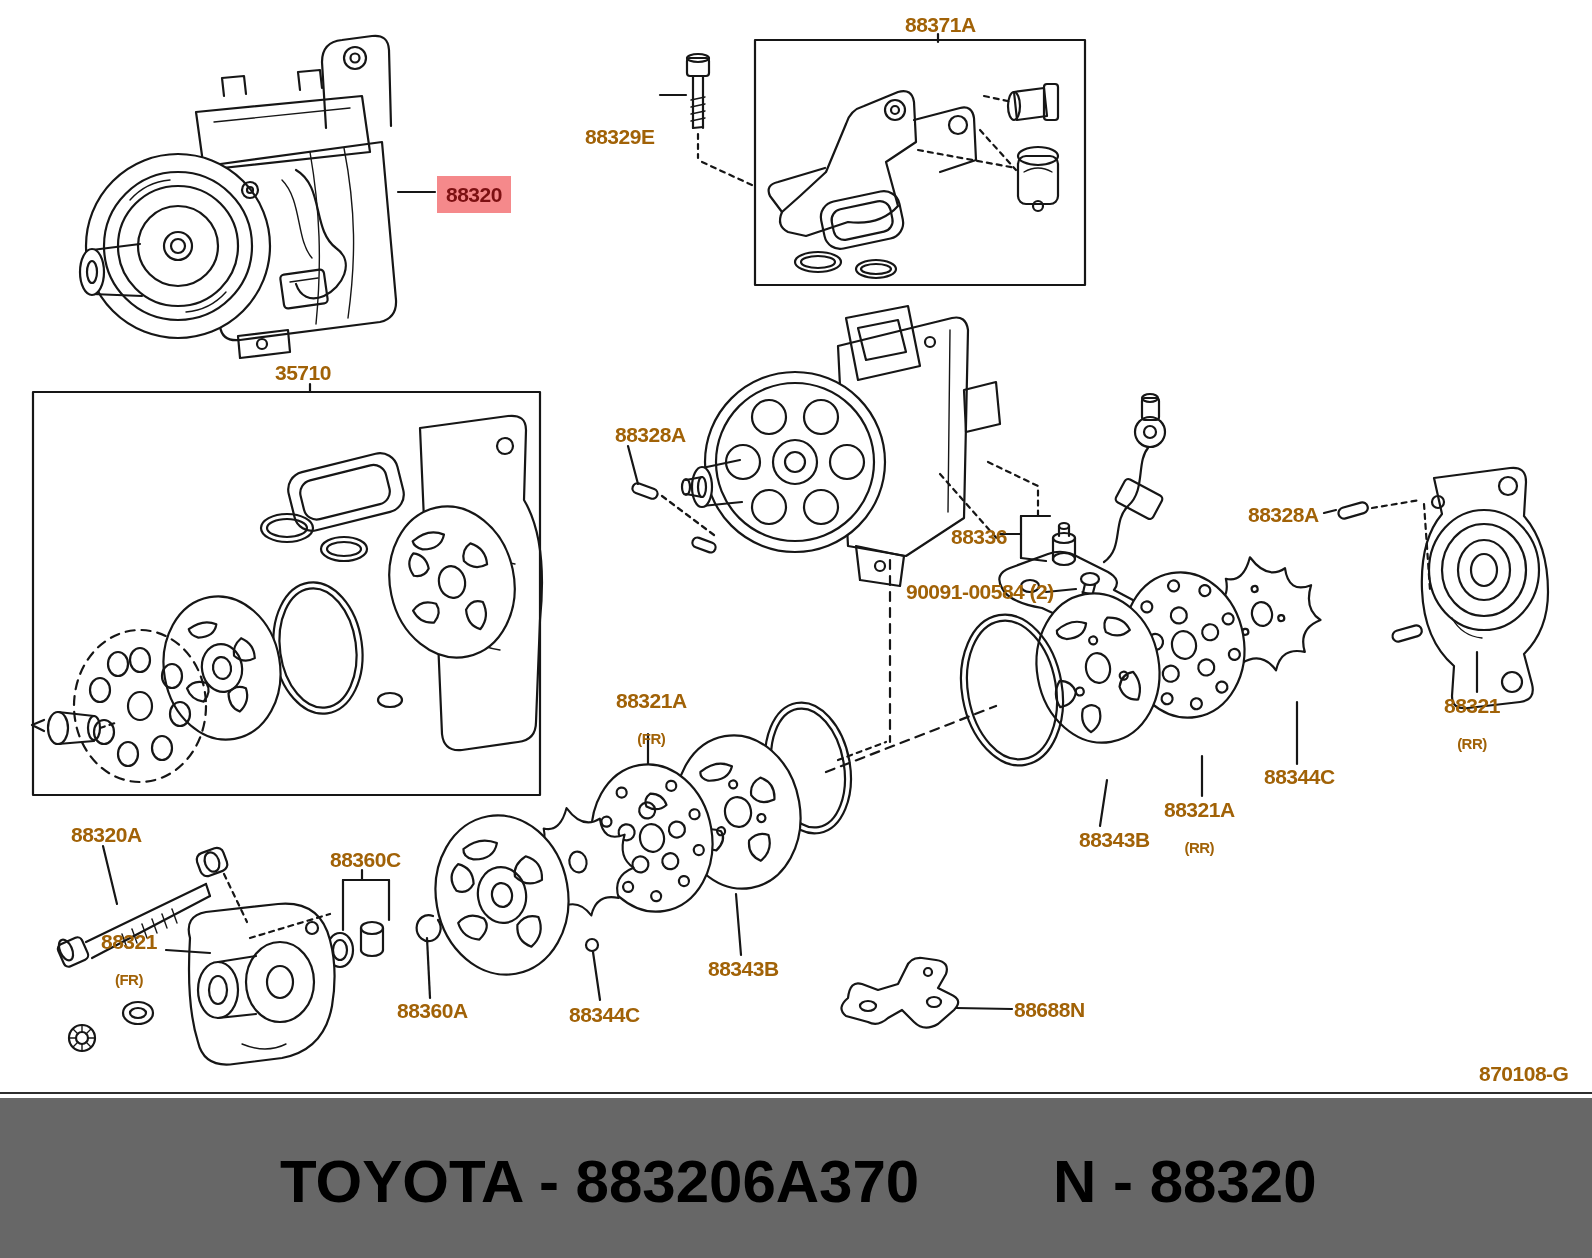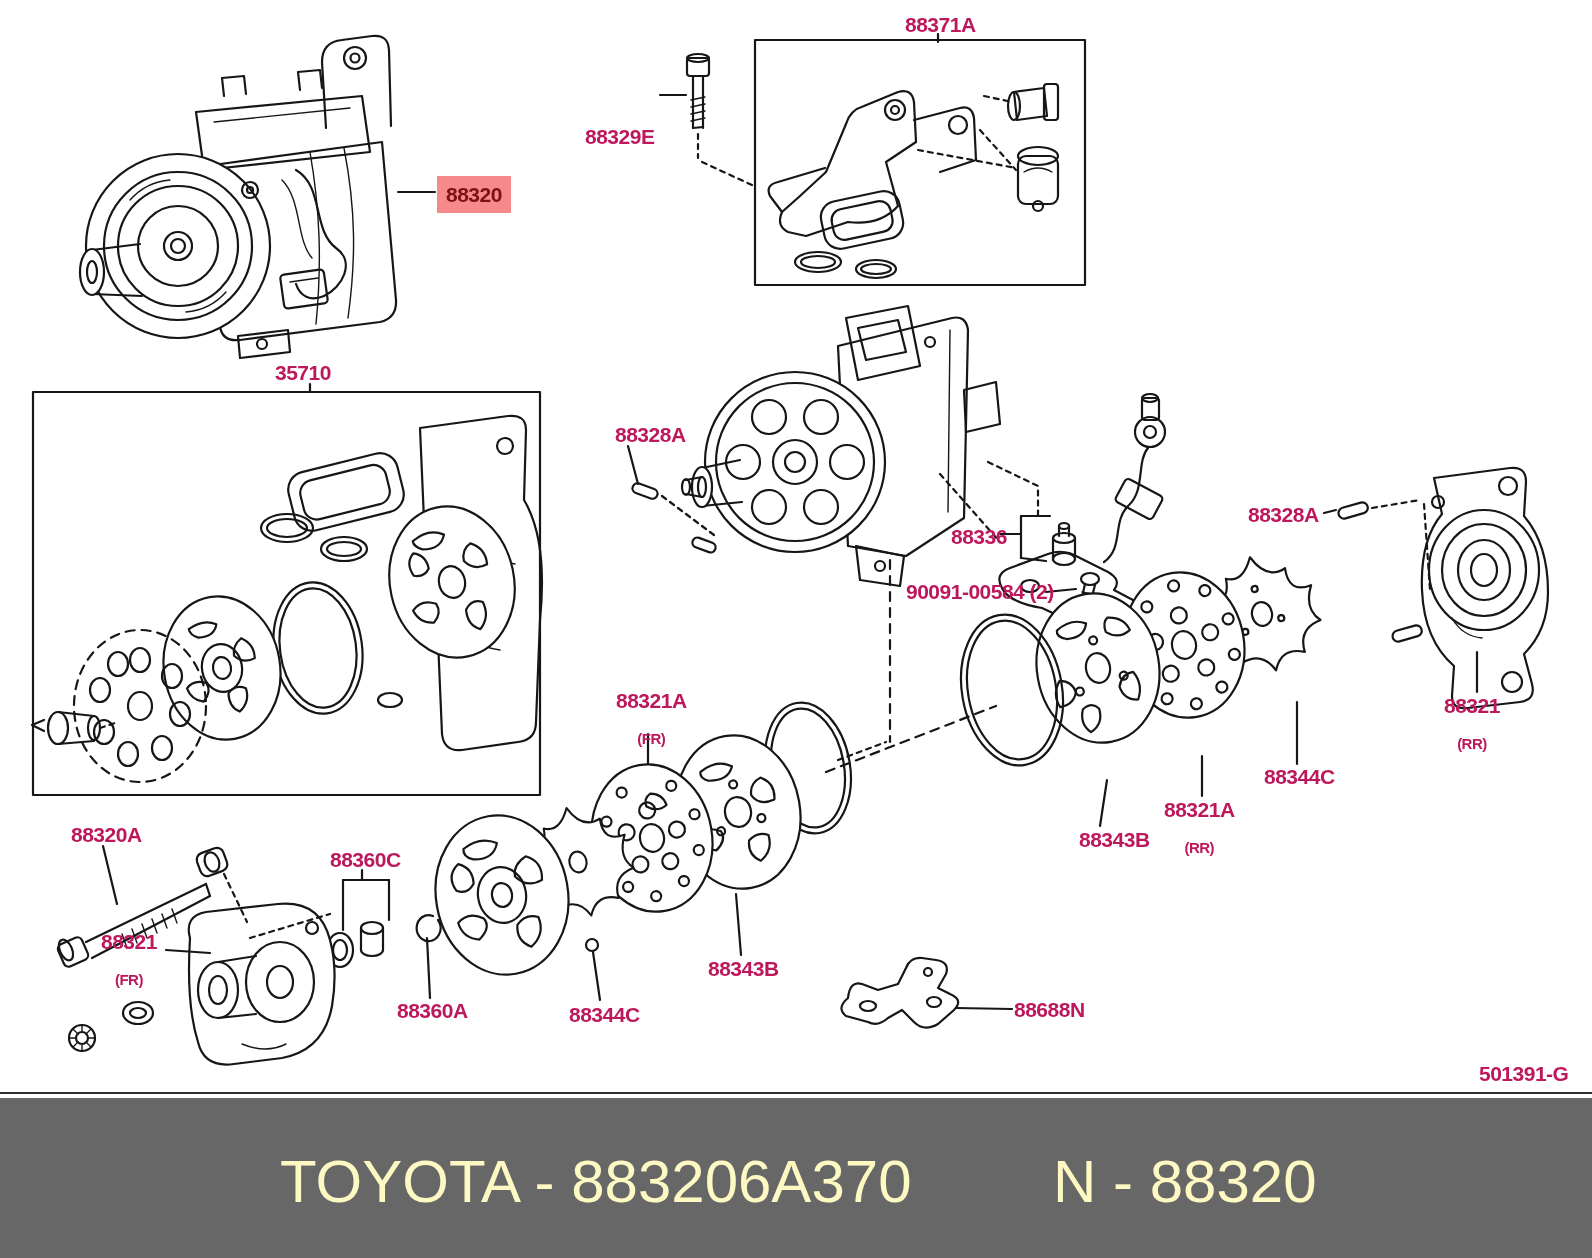--- a/index.html
+++ b/index.html
@@ -10,31 +10,31 @@
   .art { position:absolute; left:0; top:0; }
   .art path, .art line, .art circle, .art ellipse, .art rect, .art polyline {
     stroke:#161616; stroke-width:2.2; fill:none; stroke-linecap:round; stroke-linejoin:round;
   }
   .art .fw { fill:#ffffff; }
   .art .thin { stroke-width:1.4; }
   .art .dash { stroke-dasharray:9 7; }
   .art .dash2 { stroke-dasharray:5 5; }
   .part-label {
     position:absolute; font-weight:bold; font-size:21px; line-height:1;
-    letter-spacing:-0.5px; color:#be185d; white-space:nowrap; text-align:center;
+    letter-spacing:-0.5px; color:#a16207; white-space:nowrap; text-align:center;
   }
   .part-label .sub { display:block; font-size:15px; margin-top:20px; letter-spacing:-0.5px; }
   .part-label.highlight { background:#f5898b; color:#7c1012; padding:8px 9px; }
   .hairline { position:absolute; left:0; top:1092px; width:1592px; height:2px; background:#2e2e2e; }
   .footer {
     position:absolute; left:0; top:1098px; width:1592px; height:160px; background:#676767;
   }
   .footer .ft {
-    position:absolute; top:54px; color:#fef9c3; font-size:60px; line-height:1;
-    font-weight:400; white-space:nowrap;
+    position:absolute; top:54px; color:#000000; font-size:60px; line-height:1;
+    font-weight:700; white-space:nowrap;
   }
   .ft-left  { left:280px; }
   .ft-right { left:1029px;margin-left:24px; }
 </style>
 </head>
 <body>
 
 <div class="canvas">
 
   <svg class="art" width="1592" height="1100" viewBox="0 0 1592 1100">
@@ -437,21 +437,21 @@
   <div class="part-label" style="left:71px;  top:824px;">88320A</div>
   <div class="part-label" style="left:101px; top:931px;">
     <span>88321</span>
     <span class="sub">(FR)</span>
   </div>
   <div class="part-label" style="left:330px; top:849px;">88360C</div>
   <div class="part-label" style="left:397px; top:1000px;">88360A</div>
   <div class="part-label" style="left:569px; top:1004px;">88344C</div>
   <div class="part-label" style="left:708px; top:958px;">88343B</div>
   <div class="part-label" style="left:1014px; top:999px;">88688N</div>
-  <div class="part-label" style="left:1479px; top:1063px;">501391-G</div>
+  <div class="part-label" style="left:1479px; top:1063px;">870108-G</div>
 
   <div class="hairline"></div>
 
   <div class="footer">
     <span class="ft ft-left">TOYOTA - 883206A370</span>
     <span class="ft ft-right">N - 88320</span>
   </div>
 
 </div>
 

